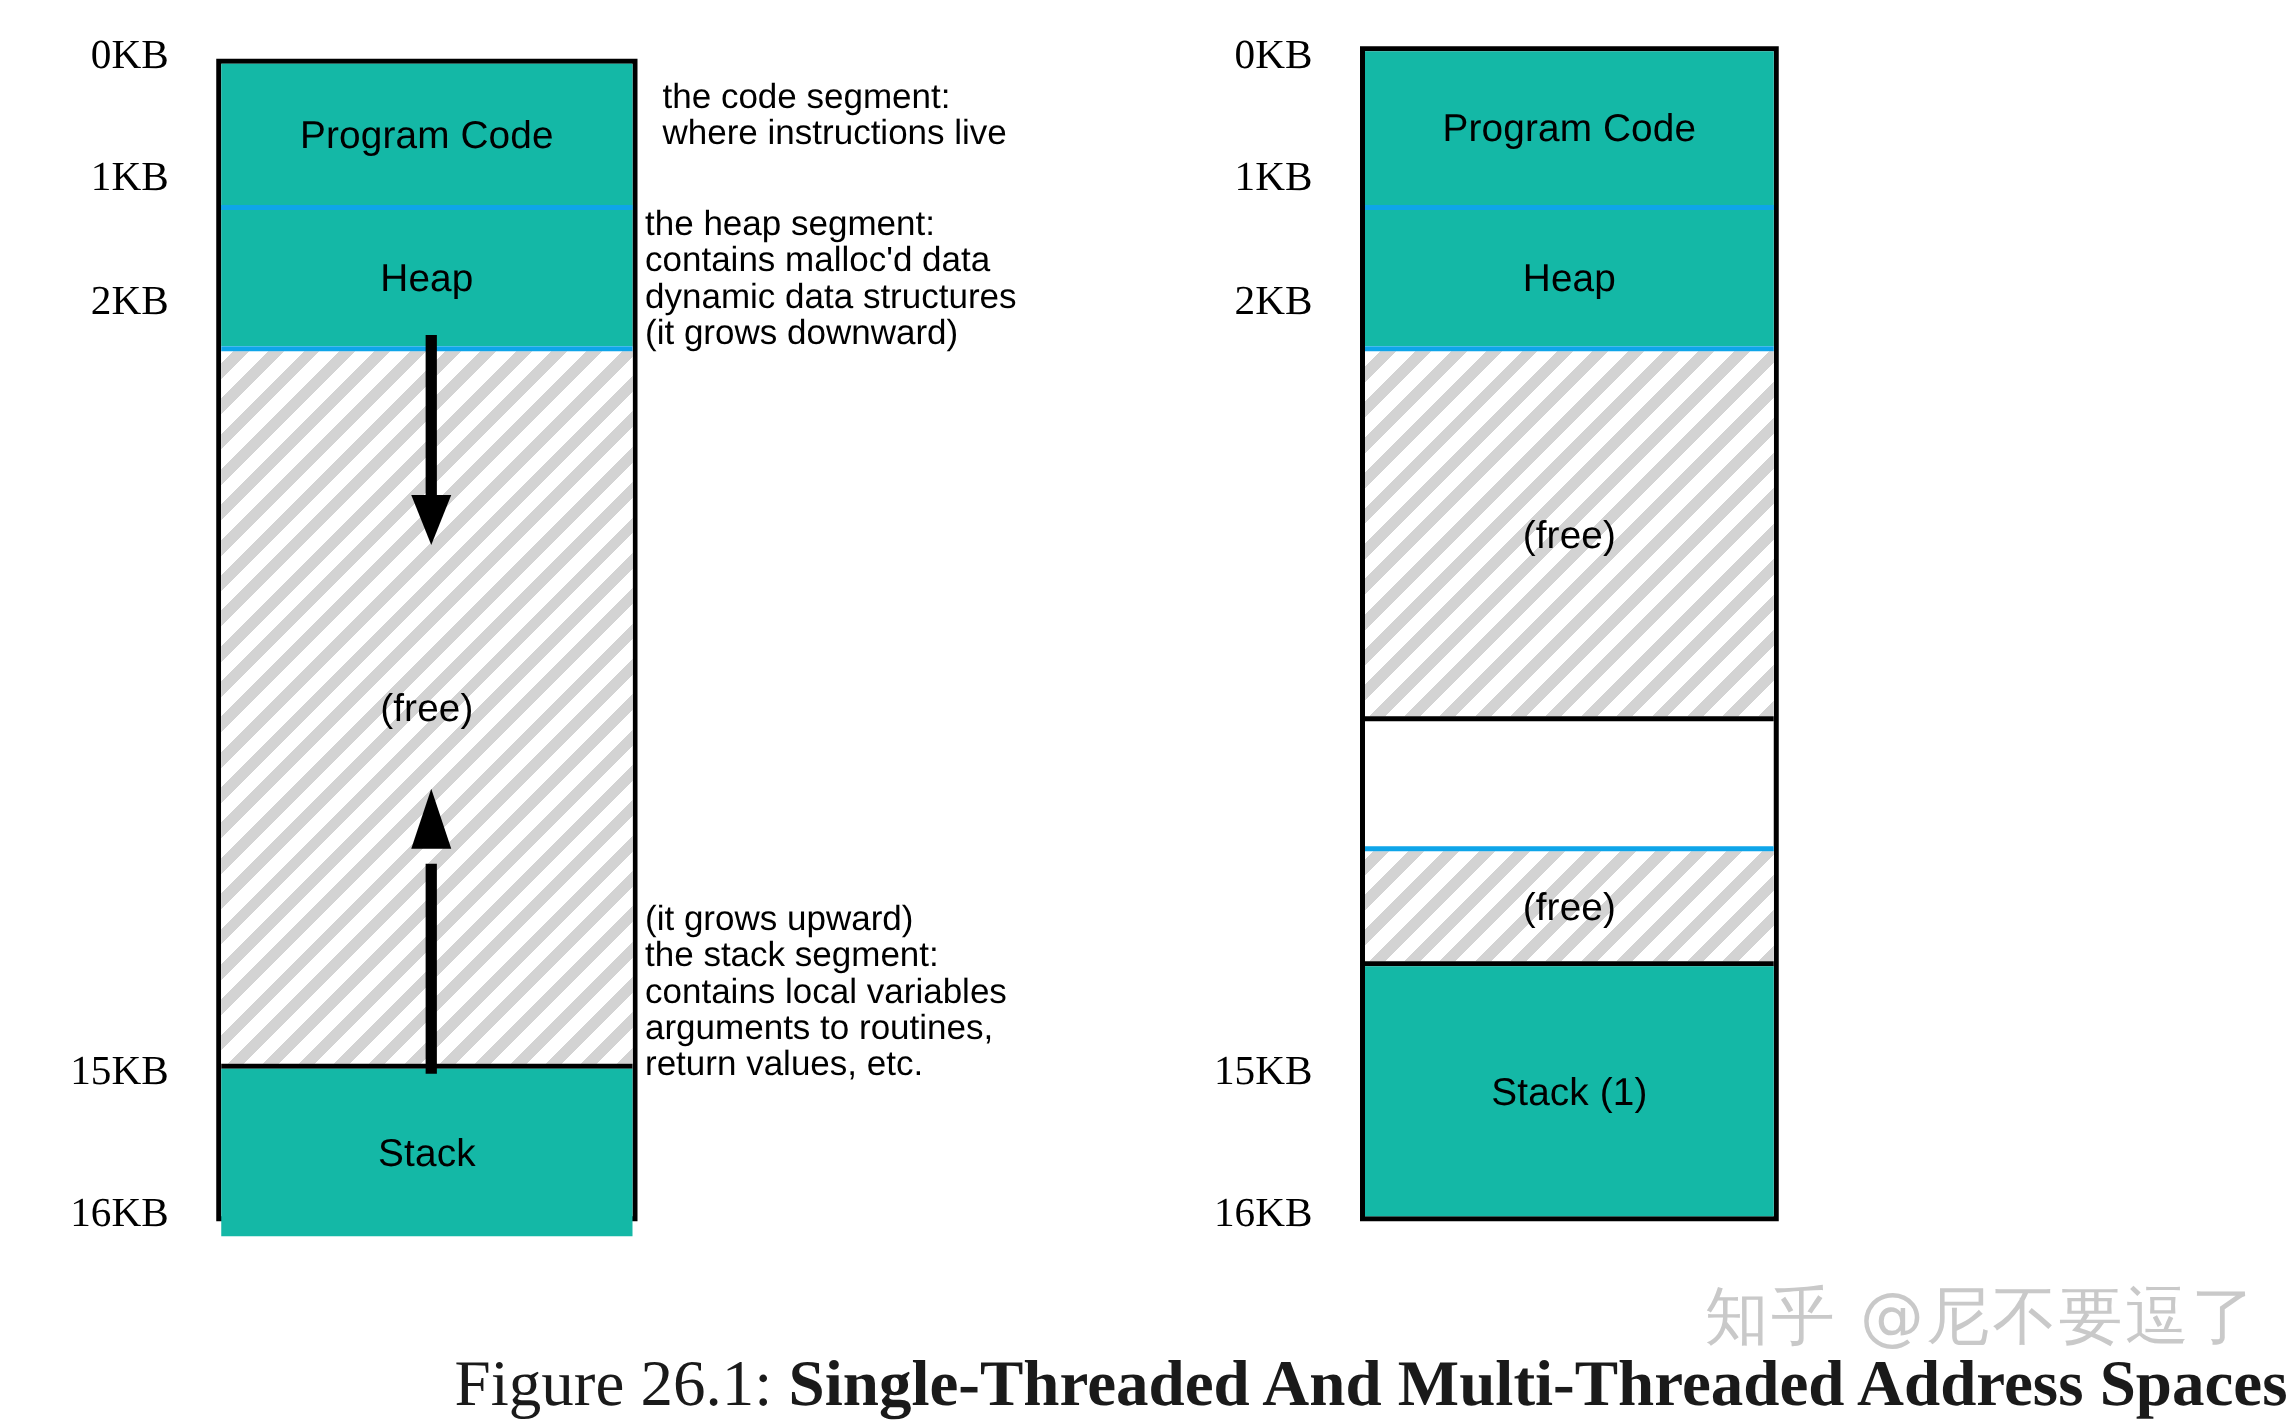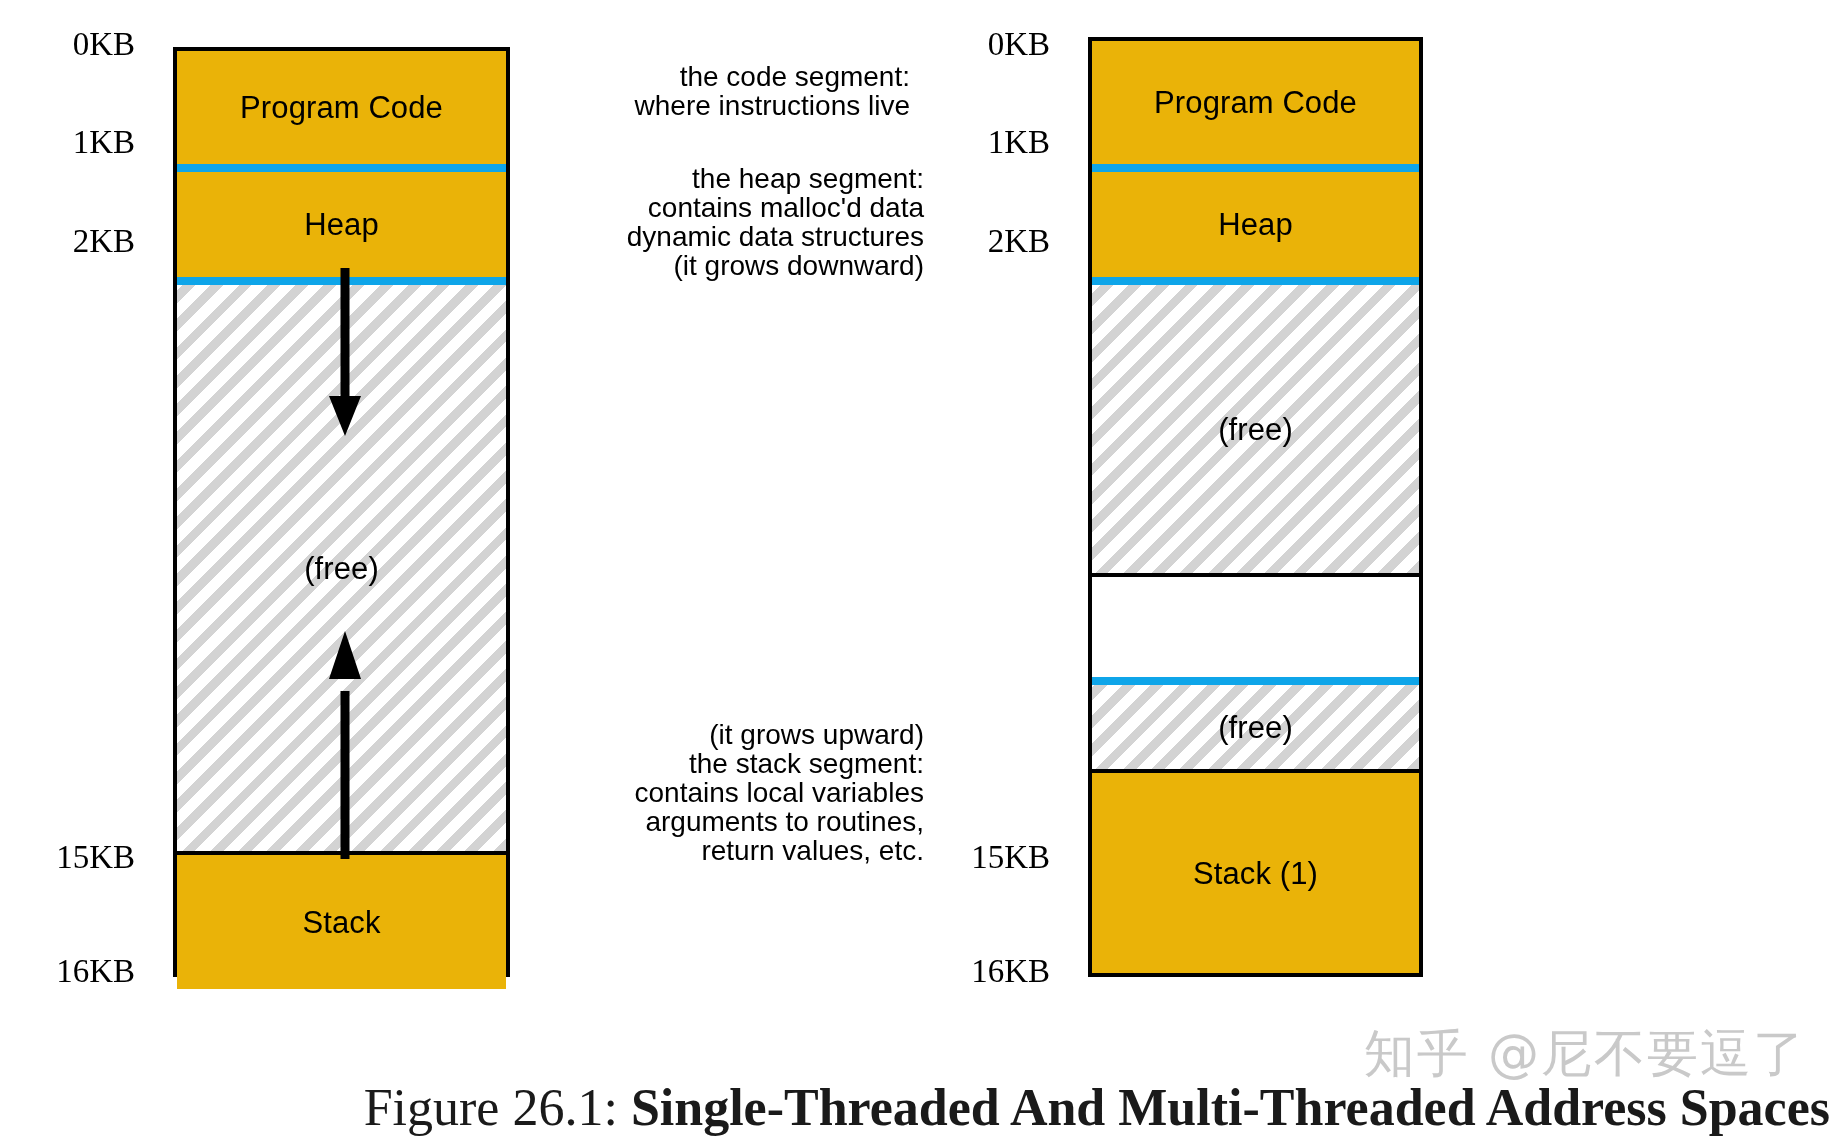--- a/index.html
+++ b/index.html
@@ -24,57 +24,57 @@
     background: #ffffff;
   }
   .seg {
     position: absolute;
     left: 0;
     right: 0;
     box-sizing: border-box;
     display: flex;
     align-items: center;
     justify-content: center;
-    background: #eab308;
+    background: #14b8a6;
   }
   .seg-label {
     font-size: 31px;
     line-height: 1;
     letter-spacing: 0.1px;
     white-space: nowrap;
     color: #000;
   }
   .seg.hatch {
     background-color: #ffffff;
     background-image: repeating-linear-gradient(
         -45deg,
         #d3d3d3 0px,
         #d3d3d3 9px,
         #ffffff 9px,
         #ffffff 20px
     );
   }
-  .rule-top    { border-top: 8px solid #0ea5e9; }
+  .rule-top    { border-top: 4px solid #0ea5e9; }
   .rule-bottom { border-bottom: 4px solid #000000; }
 
   
   .scale-label {
     position: absolute;
     font-size: 33px;
     line-height: 1;
     white-space: nowrap;
     text-align: right;
     color: #000;
     font-family: Liberation Serif, serif;
   }
 
   
   .annot {
     position: absolute;
-    text-align: right;
+    text-align: left;
     font-size: 28px;
     line-height: 1.04;
     white-space: pre;
     color: #000;
   }
 
   
   .arrow-svg { position: absolute; overflow: visible; }
 
   

